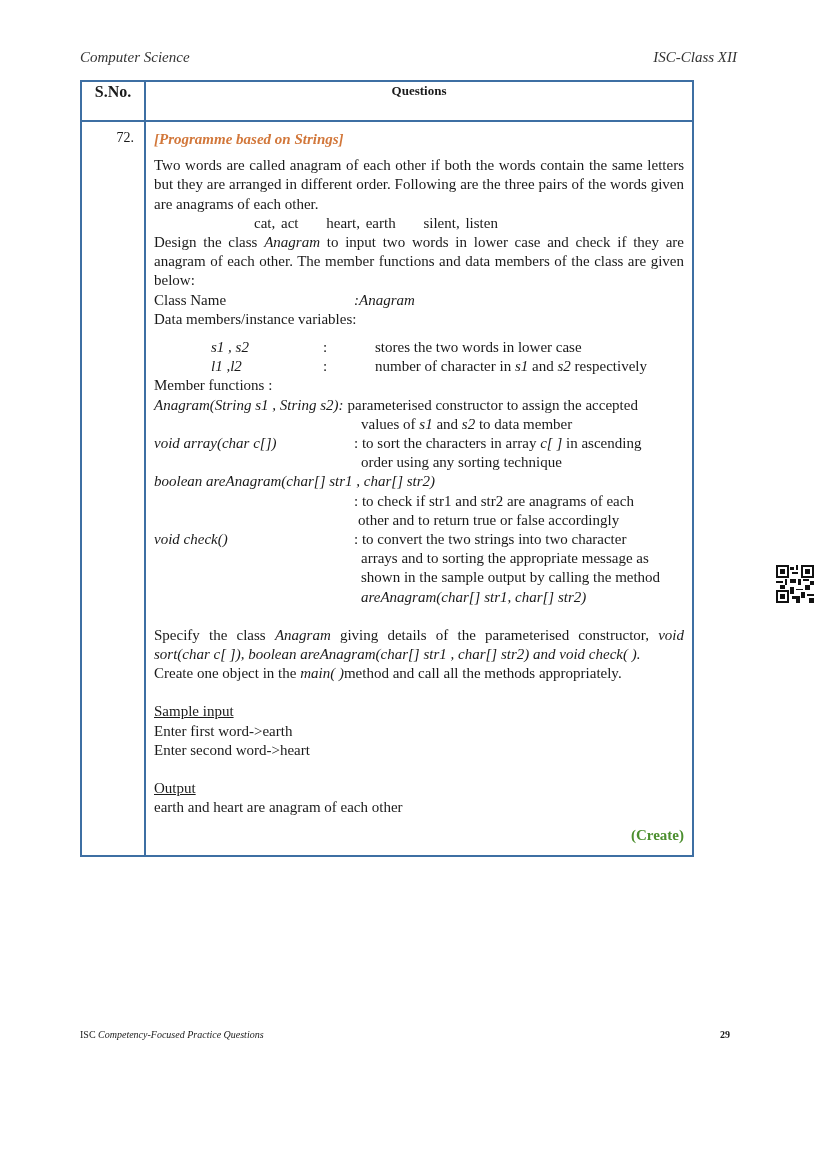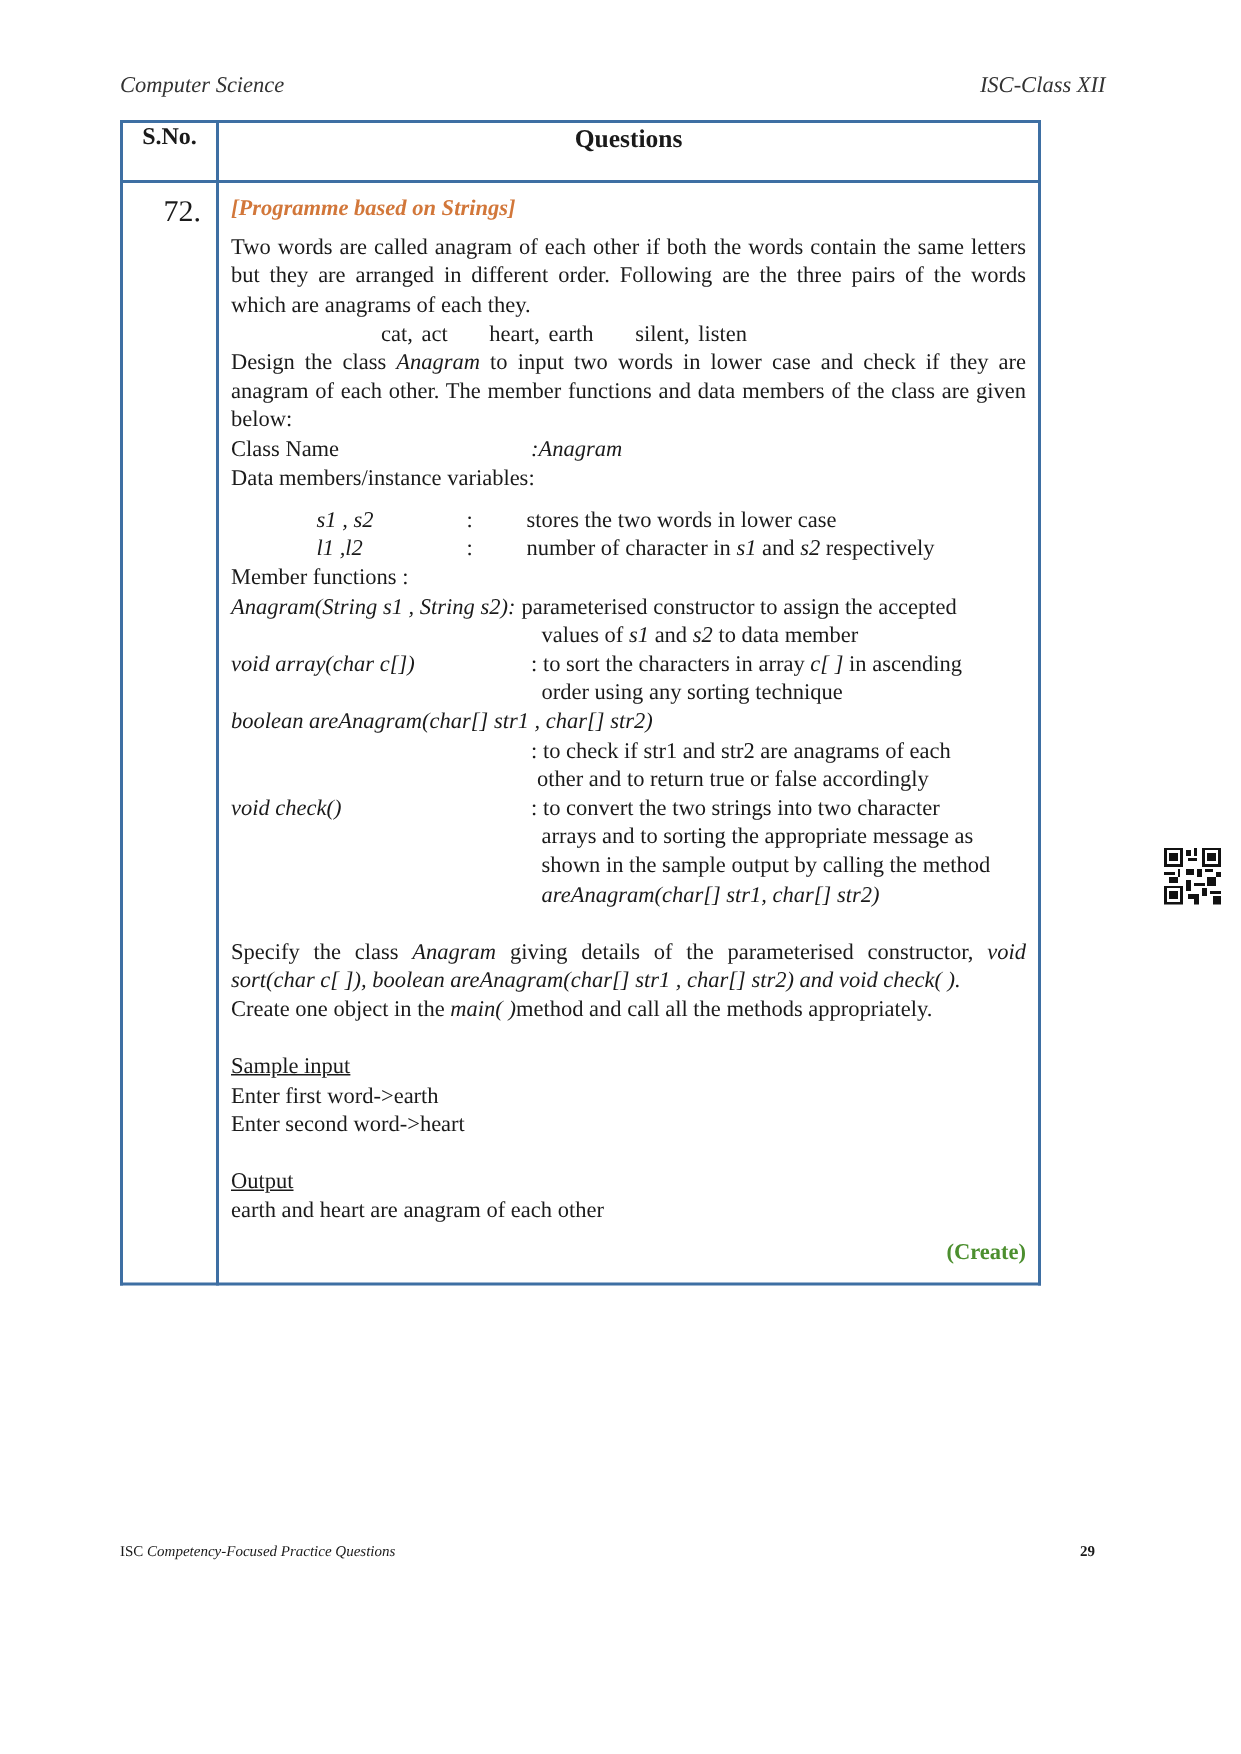--- a/index.html
+++ b/index.html
@@ -4,33 +4,33 @@
 <style>
   html, body { margin:0; padding:0; background:#ffffff; }
   body { width:827px; height:1169px; position:relative; overflow:hidden;
          font-family:"Liberation Serif","DejaVu Serif",serif; color:#1a1a1a; }
   .hdr { position:absolute; top:49px; font-style:italic; font-size:15px; color:#333; }
   .hdr.left { left:80px; }
   .hdr.right { right:90px; }
   table.q { position:absolute; left:80px; top:80px; width:614px; border-collapse:collapse;
             border:2px solid #ef4444; }
   table.q td, table.q th { border:2px solid #3e6fa3; vertical-align:top; }
-  th { font-weight:bold; font-size:17px; height:36px; }
+  th { font-weight:bold; font-size:13px; height:36px; }
   th.sno { width:60px; font-size:16px; }
-  td.num { text-align:right; padding:8px 10px 0 0; font-size:20px; }
+  td.num { text-align:right; padding:8px 10px 0 0; font-size:14px; }
   td.body { padding:8px 8px 10px 8px; font-size:15px; line-height:19.2px; }
   .topic { color:#d2773a; font-style:italic; font-weight:bold; margin-bottom:7px; }
   .it { font-style:italic; }
   .b { font-weight:normal; }
   .u { text-decoration:underline; }
   .pairs { padding-left:100px; word-spacing:2px; }
   .pairs span { margin-right:22px; }
   .row { display:flex; }
   .row .k { width:200px; flex:none; }
-  .dm { display:flex; padding-left:57px; }
+  .dm { display:flex; padding-left:57px;gap:12px; }
   .dm .k { width:100px; flex:none; }
   .dm .c { width:40px; flex:none; }
   .mf { display:flex;align-items:center; }
   .mf .k { width:200px; flex:none; }
   .mf .v { flex:1; }
   .indent { padding-left:207px; }
   .gap { height:19px; }
   .create { text-align:right; color:#4c8f2f; font-weight:bold; margin-top:8px; }
   .qr { position:absolute; left:776px; top:565px; width:38px; height:38px; }
   .ftr { position:absolute; top:1029px; font-size:10px; }
@@ -46,21 +46,21 @@
 <table class="q">
   <tbody>
       <tr>
     <th class="sno">S.No.</th>
     <th>Questions</th>
   </tr>
   <tr>
     <td class="num">72.</td>
     <td class="body">
       <div class="topic">[Programme based on Strings]</div>
-      <div style="text-align:justify">Two words are called anagram of each other if both the words contain the same letters but they are arranged in different order. Following are the three pairs of the words which are anagrams of each they.</div>
+      <div style="text-align:justify">Two words are called anagram of each other if both the words contain the same letters but they are arranged in different order. Following are the three pairs of the words given are anagrams of each other.</div>
       <div class="pairs">
         <span>cat, act</span>
         <span>heart, earth</span>
         <span>silent, listen</span>
       </div>
       <div style="text-align:justify"><span>Design the class </span><span class="it">Anagram</span><span> to input two words in lower case and check if they are anagram of each other. The member functions and data members of the class are given below:</span></div>
       <div class="row b">
         <span class="k">Class Name</span>
         <span class="it">:Anagram</span>
       </div>

